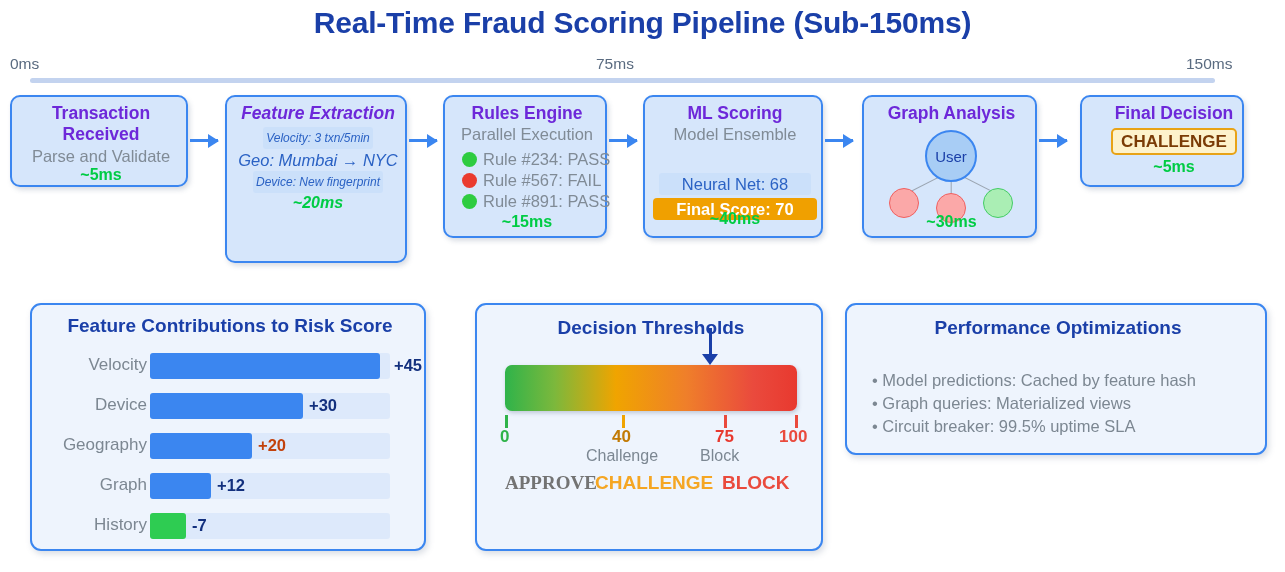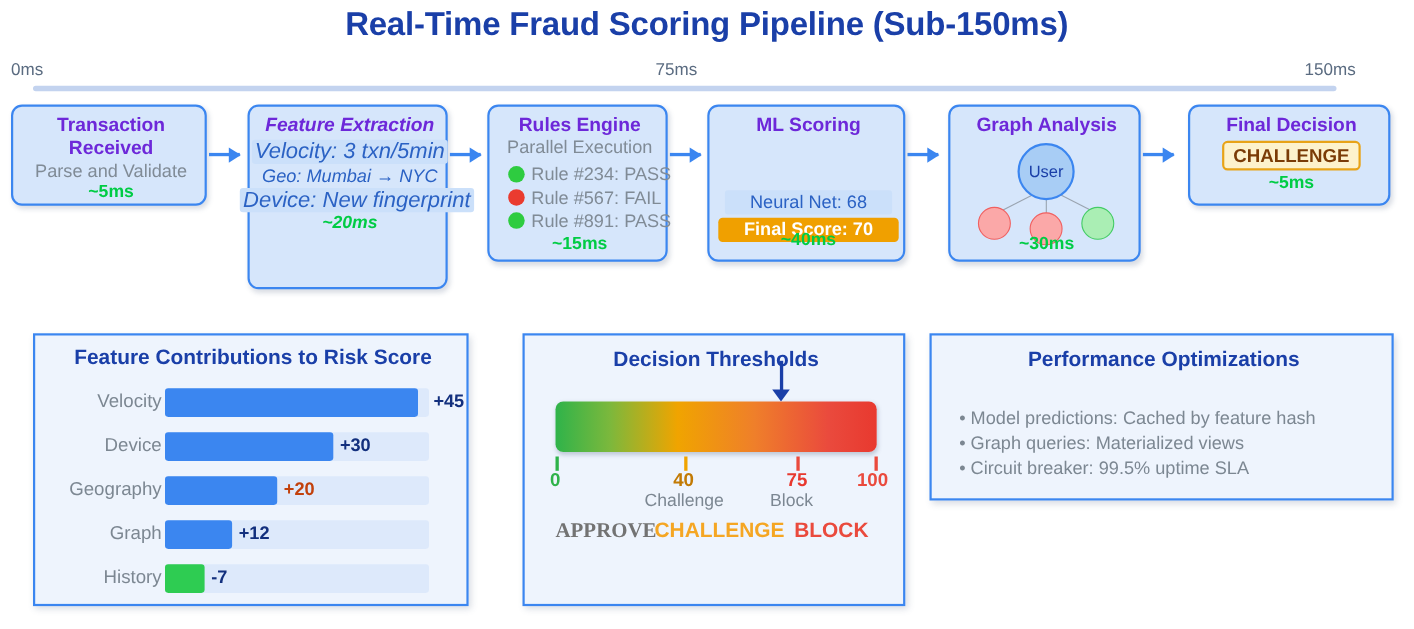--- a/index.html
+++ b/index.html
@@ -39,21 +39,21 @@
     white-space:nowrap;
   }
   .stage-sub{
     font-size:16.5px;color:#808b96;line-height:20px;white-space:nowrap;
   }
   .stage-ms{
     font-size:16px;font-weight:bold;color:#00cc44;line-height:19px;
     white-space:nowrap;
   }
   .detail-row{
-    font-size:20px;color:#2b62c4;line-height:22px;white-space:nowrap;
+    font-size:12px;color:#2b62c4;line-height:22px;white-space:nowrap;
     background:#cbe0fa;border-radius:3px;display:inline-block;padding:0 3px;
   }
   .detail-plain{
     font-size:16.5px;color:#2b62c4;line-height:22px;white-space:nowrap;
   }
   .rule-row{
     font-size:16.5px;color:#808b96;line-height:20px;white-space:nowrap;
     text-align:left;
   }
   .dot{
@@ -90,21 +90,21 @@
     width:52px;height:52px;background:#a8cdf5;border:2px solid #3b86f0;
     color:#1a3fa8;font-size:15px;text-align:center;line-height:49px;
   }
   .gleaf-red{width:30px;height:30px;background:#fba8a8;border:1.6px solid #f06060;}
   .gleaf-green{width:30px;height:30px;background:#aaeeb4;border:1.6px solid #44cc66;}
   .gedge{position:absolute;background:#9aa4b0;height:1.4px;transform-origin:0 50%;}
 
   
   .panel{
     box-sizing:border-box;
-    background:#eef4fd;border:2px solid #3b86f0;border-radius:0;
+    background:#eef4fd;border:2px solid #3b86f0;border-radius:11px;
     box-shadow:2px 3px 6px rgba(80,100,130,.22);
   }
   .panel-title{
     font-size:19px;font-weight:bold;color:#1a3fa8;white-space:nowrap;
   }
 
   
   .bc-label{font-size:17px;color:#7c8792;white-space:nowrap;text-align:right;}
   .bc-track{background:#dde9fb;border-radius:3px;height:26px;}
   .bc-fill{border-radius:3px;height:26px;}
@@ -173,20 +173,21 @@
   </div>
   <div class="abs rule-row" style="left:17px;top:94px;">
     <span class="dot" style="background:#2ecc40;"></span><span>Rule #891: PASS</span>
   </div>
   <div class="abs stage-ms" style="left:0;top:115px;width:164px;">~15ms</div>
 </div>
 <div class="abs arrow" style="left:609px;top:139px;width:28px;"></div>
 
 <div class="abs stage" style="left:643px;top:95px;width:180px;height:143px;">
   <div class="abs stage-title" style="left:0;top:6px;width:180px;">ML Scoring</div>
+  <div class="abs stage-sub" style="left:0;top:27px;width:180px;">Model Ensemble</div>
   <div class="abs score-row" style="left:14px;top:76px;width:152px;text-align:center;">Neural Net: 68</div>
   <div class="abs final-score" style="left:8px;top:101px;width:164px;text-align:center;">Final Score: 70</div>
   <div class="abs stage-ms" style="left:0;top:112px;width:180px;">~40ms</div>
 </div>
 <div class="abs arrow" style="left:825px;top:139px;width:28px;"></div>
 
 <div class="abs stage" style="left:862px;top:95px;width:175px;height:143px;">
   <div class="abs stage-title" style="left:0;top:6px;width:175px;">Graph Analysis</div>
 
   <div class="gedge" style="left:87px;top:73px;width:58px;transform:rotate(153deg);"></div>
@@ -197,21 +198,21 @@
     <span>User</span>
   </div>
   <div class="gnode gleaf-red" style="left:25px;top:91px;"></div>
   <div class="gnode gleaf-red" style="left:72px;top:96px;"></div>
   <div class="gnode gleaf-green" style="left:119px;top:91px;"></div>
 
   <div class="abs stage-ms" style="left:0;top:115px;width:175px;">~30ms</div>
 </div>
 <div class="abs arrow" style="left:1039px;top:139px;width:28px;"></div>
 
-<div class="abs stage" style="left:1080px;top:95px;width:184px;height:92px;text-decoration:underline;">
+<div class="abs stage" style="left:1080px;top:95px;width:164px;height:92px;text-decoration:underline;">
   <div class="abs stage-title" style="left:0;top:6px;width:184px;">Final Decision</div>
   <div class="abs" style="left:0;top:31px;width:184px;text-align:center;">
     <span class="challenge-badge">CHALLENGE</span>
   </div>
   <div class="abs stage-ms" style="left:0;top:60px;width:184px;">~5ms</div>
 </div>
 
 <div class="abs panel" style="left:30px;top:303px;width:396px;height:248px;">
   <div class="abs panel-title" style="left:0;top:10px;width:396px;text-align:center;">Feature Contributions to Risk Score</div>
 

